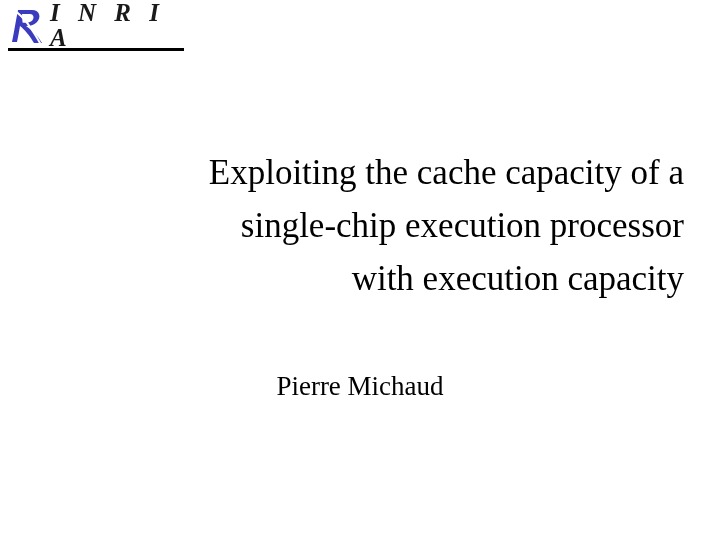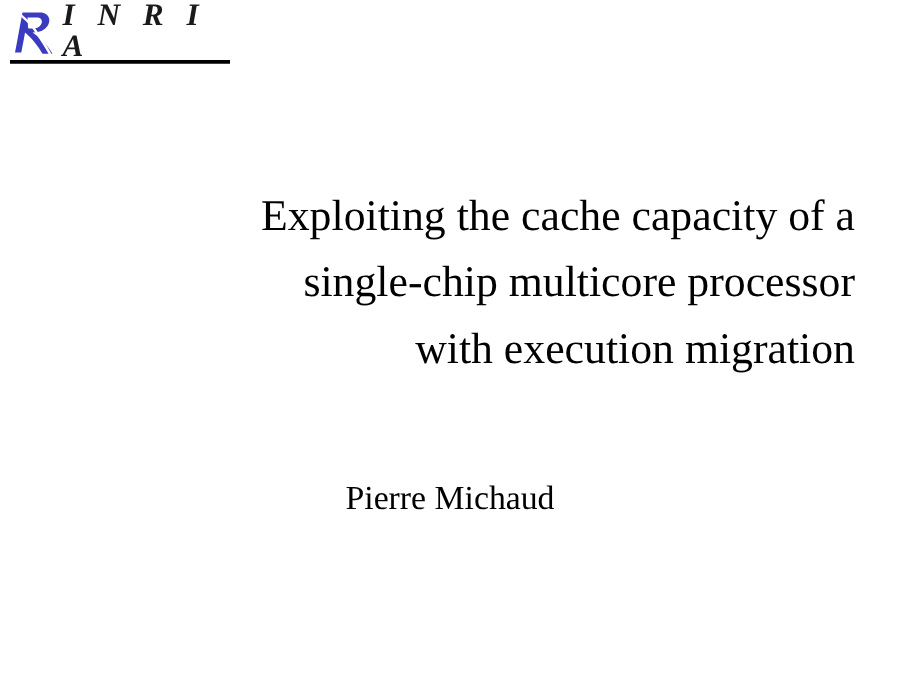--- a/index.html
+++ b/index.html
@@ -70,21 +70,21 @@
     font-size: 35px;
     line-height: 53px;
     color: #000000;
     white-space: nowrap;
   }
 
   
   .subtitle-block {
     position: absolute;
     left: 36px;
-    top: 376px;
+    top: 364px;
     width: 648px;
     text-align: center;
   }
   .subtitle-line {
     font-family: "Liberation Serif", serif;
     font-size: 27px;
     line-height: 44px;
     color: #000000;
   }
 </style>
@@ -100,21 +100,21 @@
         <path d="M14 8 L22 8 C26 8, 27 13, 23 15.5 C21 16.8, 17 17, 14.5 16.6 Z" fill="#ffffff"></path>
         <path d="M2 2 C10 6, 18 14, 24 24 C28 30, 31 35, 33 39" stroke="#ffffff" stroke-width="2" fill="none"></path>
       </svg>
     </div>
     <div class="logo-text">I N R I A</div>
     <div class="logo-underline"></div>
   </div>
 
   <div class="title-block">
     <div class="title-line">Exploiting the cache capacity of a</div>
-    <div class="title-line">single-chip multicore processor</div>
-    <div class="title-line">with execution migration</div>
+    <div class="title-line">single-chip execution processor</div>
+    <div class="title-line">with execution capacity</div>
   </div>
 
   <div class="subtitle-block">
     <div class="subtitle-line">Pierre Michaud</div>
   </div>
 
 </div>
 
 </body></html>

